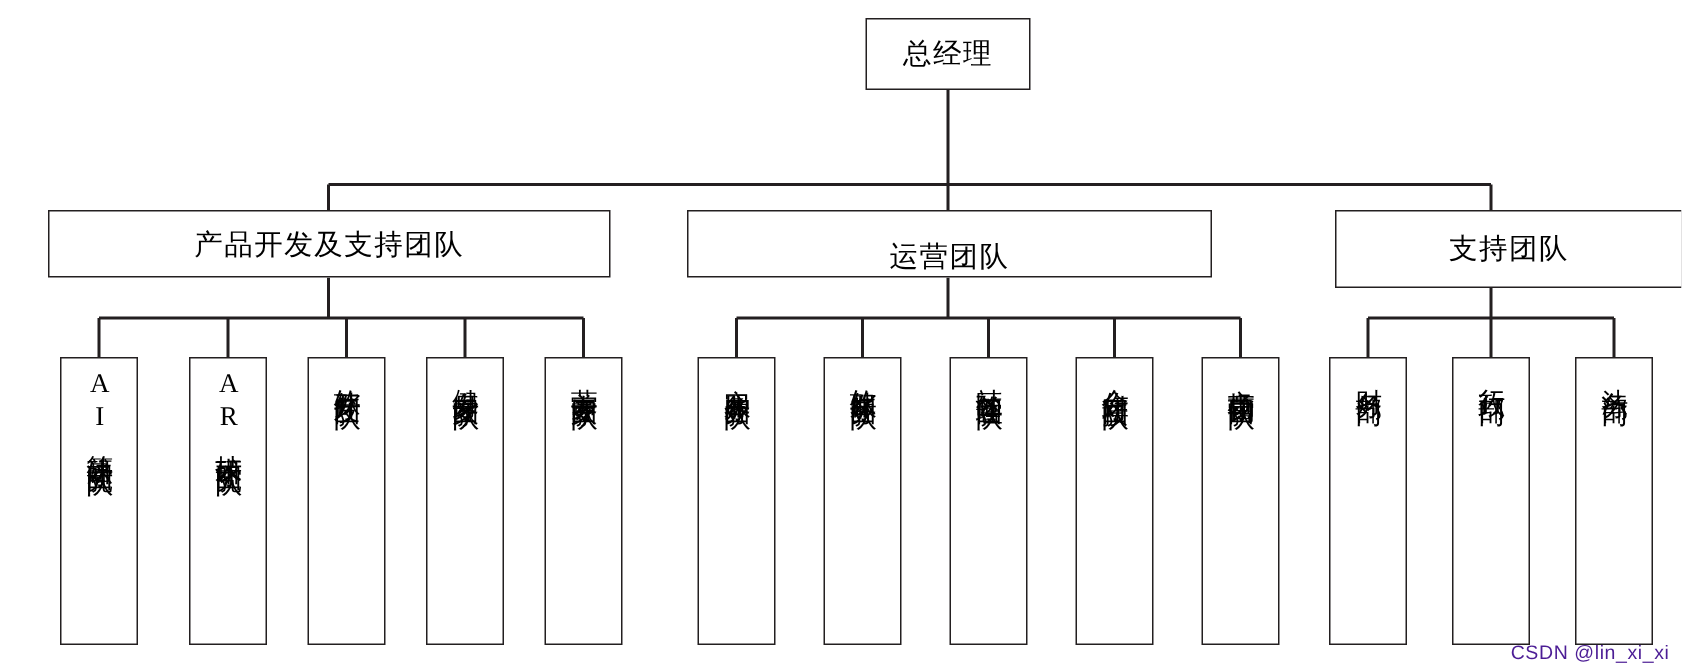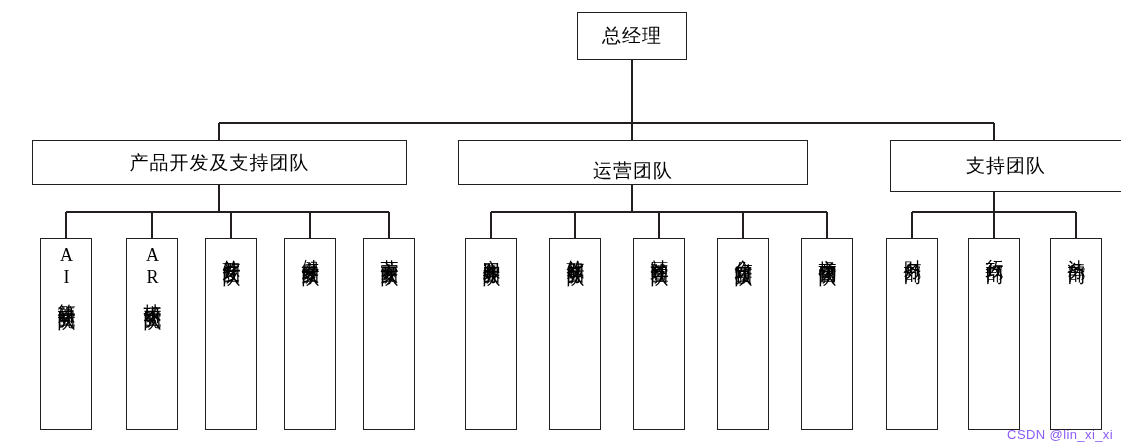--- a/index.html
+++ b/index.html
@@ -56,21 +56,21 @@
   .conn.v { width: 1.5px; }
   .conn.h { height: 1.5px; }
 
   
   #watermark {
     position: absolute;
     right: 8px;
     bottom: 6px;
     font-family: "Liberation Sans", sans-serif;
     font-size: 13px;
-    color: #8b5cf6;
+    color: #4c1d95;
     letter-spacing: 0.4px;
     white-space: nowrap;
     user-select: none;
   }
 </style>
 </head>
 <body>
 
 <div id="canvas">
 

